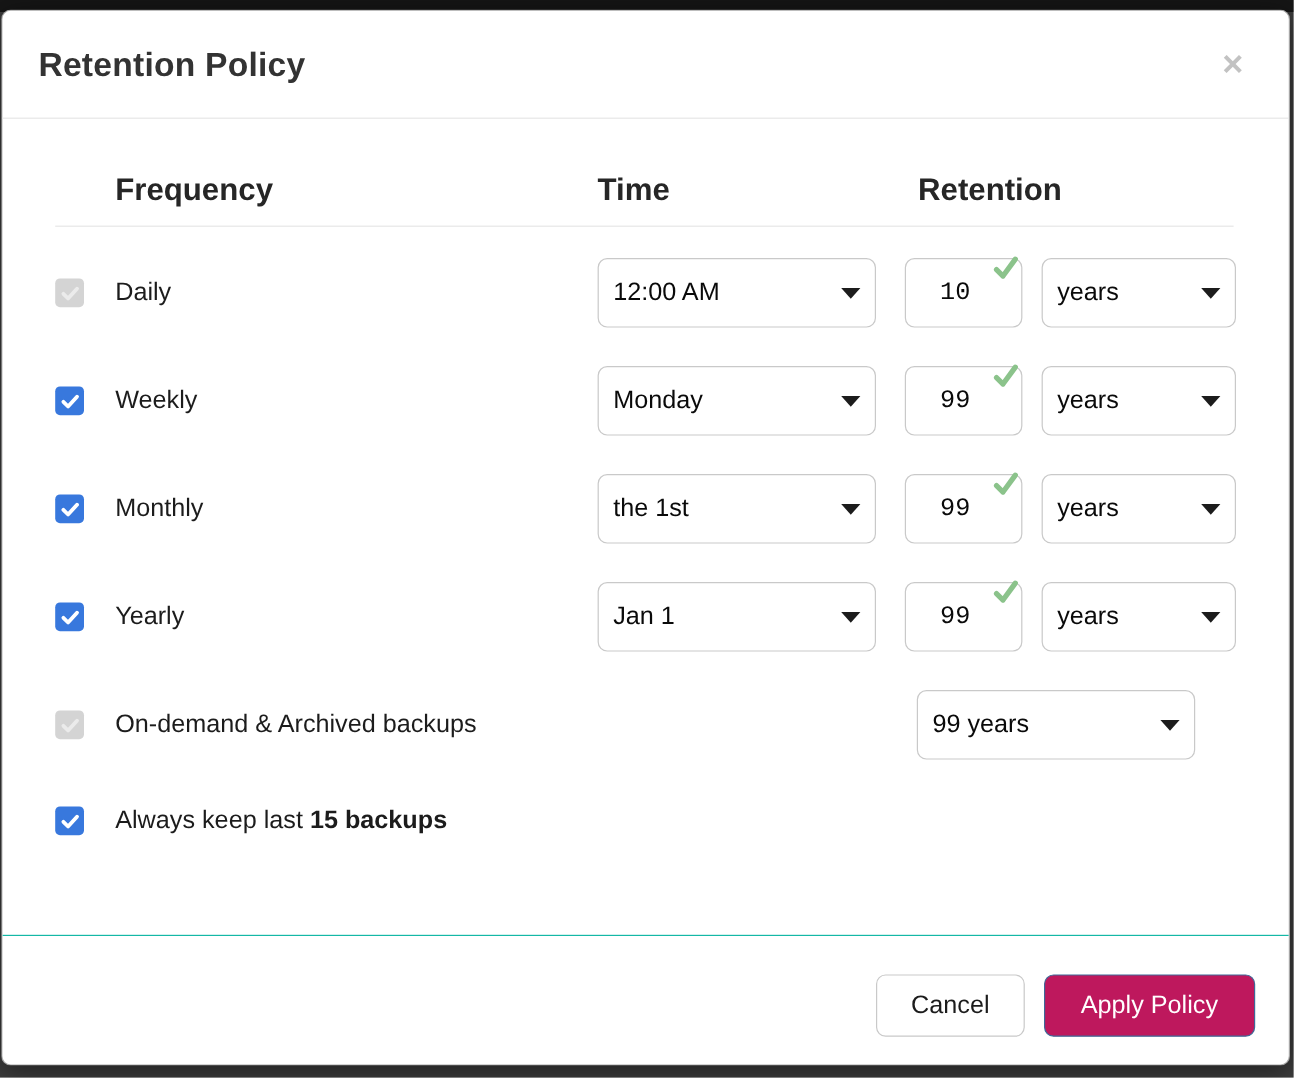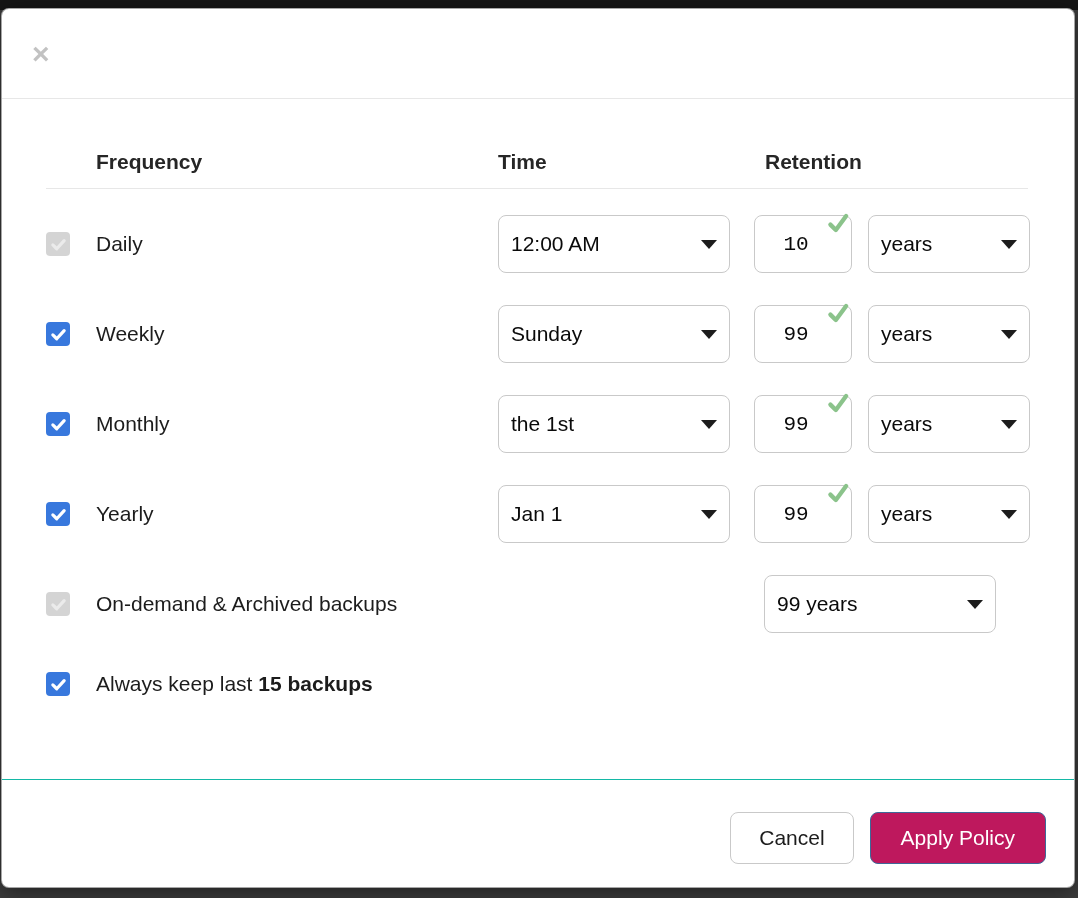--- a/index.html
+++ b/index.html
@@ -64,21 +64,21 @@
 
   .colheader-row {
     height: 90px;
     display: flex;
     align-items: flex-end;
     padding-bottom: 14px;
     border-bottom: 1px solid #e7e7e7;
     margin-right: 46px;
   }
   .colheader {
-    font-size: 21px;
+    font-size: 26px;
     font-weight: bold;
     color: #262626;
     text-align: center;
   }
   .colheader-row .col-ret .colheader { padding-left: 11px; }
 
   .grid-row { display: flex; align-items: center; height: 90px; }
   .grid-row.first { margin-top: 10px; }
   .row-label { font-size: 21px; color: #1c1c1c; }
 
@@ -173,20 +173,21 @@
   }
 </style>
 </head>
 <body>
 
 <div class="backdrop-top"></div>
 
 <div class="modal">
 
   <div class="modal-header">
+    <div class="modal-title">Retention Policy</div>
     <button class="close-btn">×</button>
   </div>
 
   <div class="modal-body">
 
     <div class="colheader-row">
       <div class="col-check"></div>
       <div class="col-label"><span class="colheader">Frequency</span></div>
       <div class="col-time"><span class="colheader">Time</span></div>
       <div class="col-gap1"></div>
@@ -230,21 +231,21 @@
       <div class="col-check">
         <span class="checkbox blue">
           <svg width="17" height="17" viewBox="0 0 24 24">
               <path d="M4 12.5 L9.5 18 L20 6.5" stroke="#ffffff" stroke-width="4.5" fill="none" stroke-linecap="round" stroke-linejoin="round"></path>
             </svg>
         </span>
       </div>
       <div class="col-label"><span class="row-label">Weekly</span></div>
       <div class="col-time">
         <div class="select">
-          <span class="select-value">Sunday</span>
+          <span class="select-value">Monday</span>
           <span class="caret"></span>
         </div>
       </div>
       <div class="col-gap1"></div>
       <div class="col-ret">
         <div class="num-wrap">
           <input class="num-input" value="99" style="">
           <svg class="valid-check" width="26" height="26" viewBox="0 0 24 24">
               <path d="M5 13.5 L10 18.5 L19.5 5.5" stroke="#8bc38b" stroke-width="4" fill="none" stroke-linecap="round" stroke-linejoin="round"></path>
             </svg>

